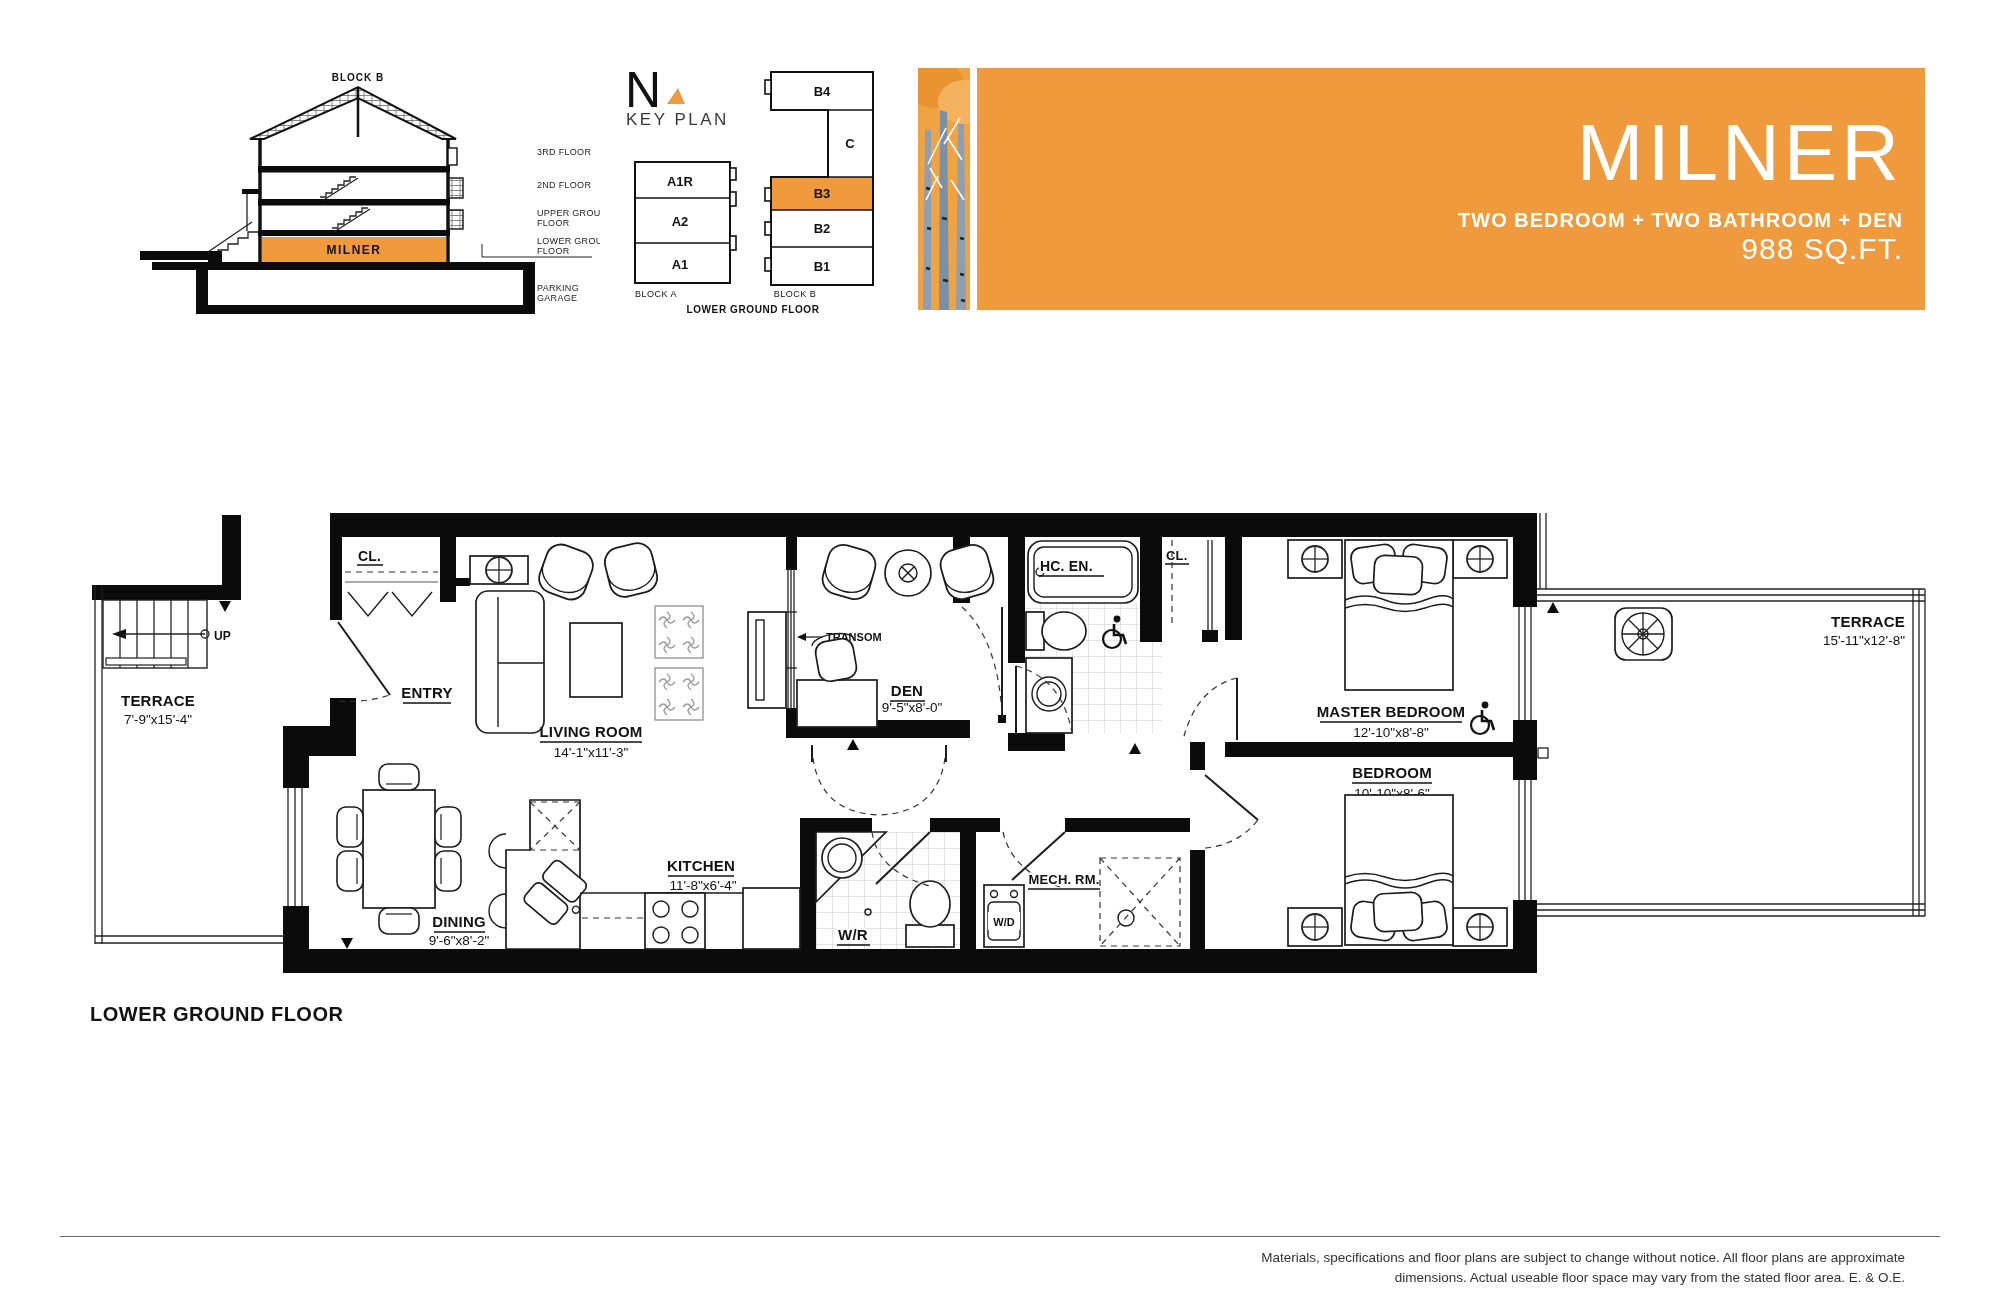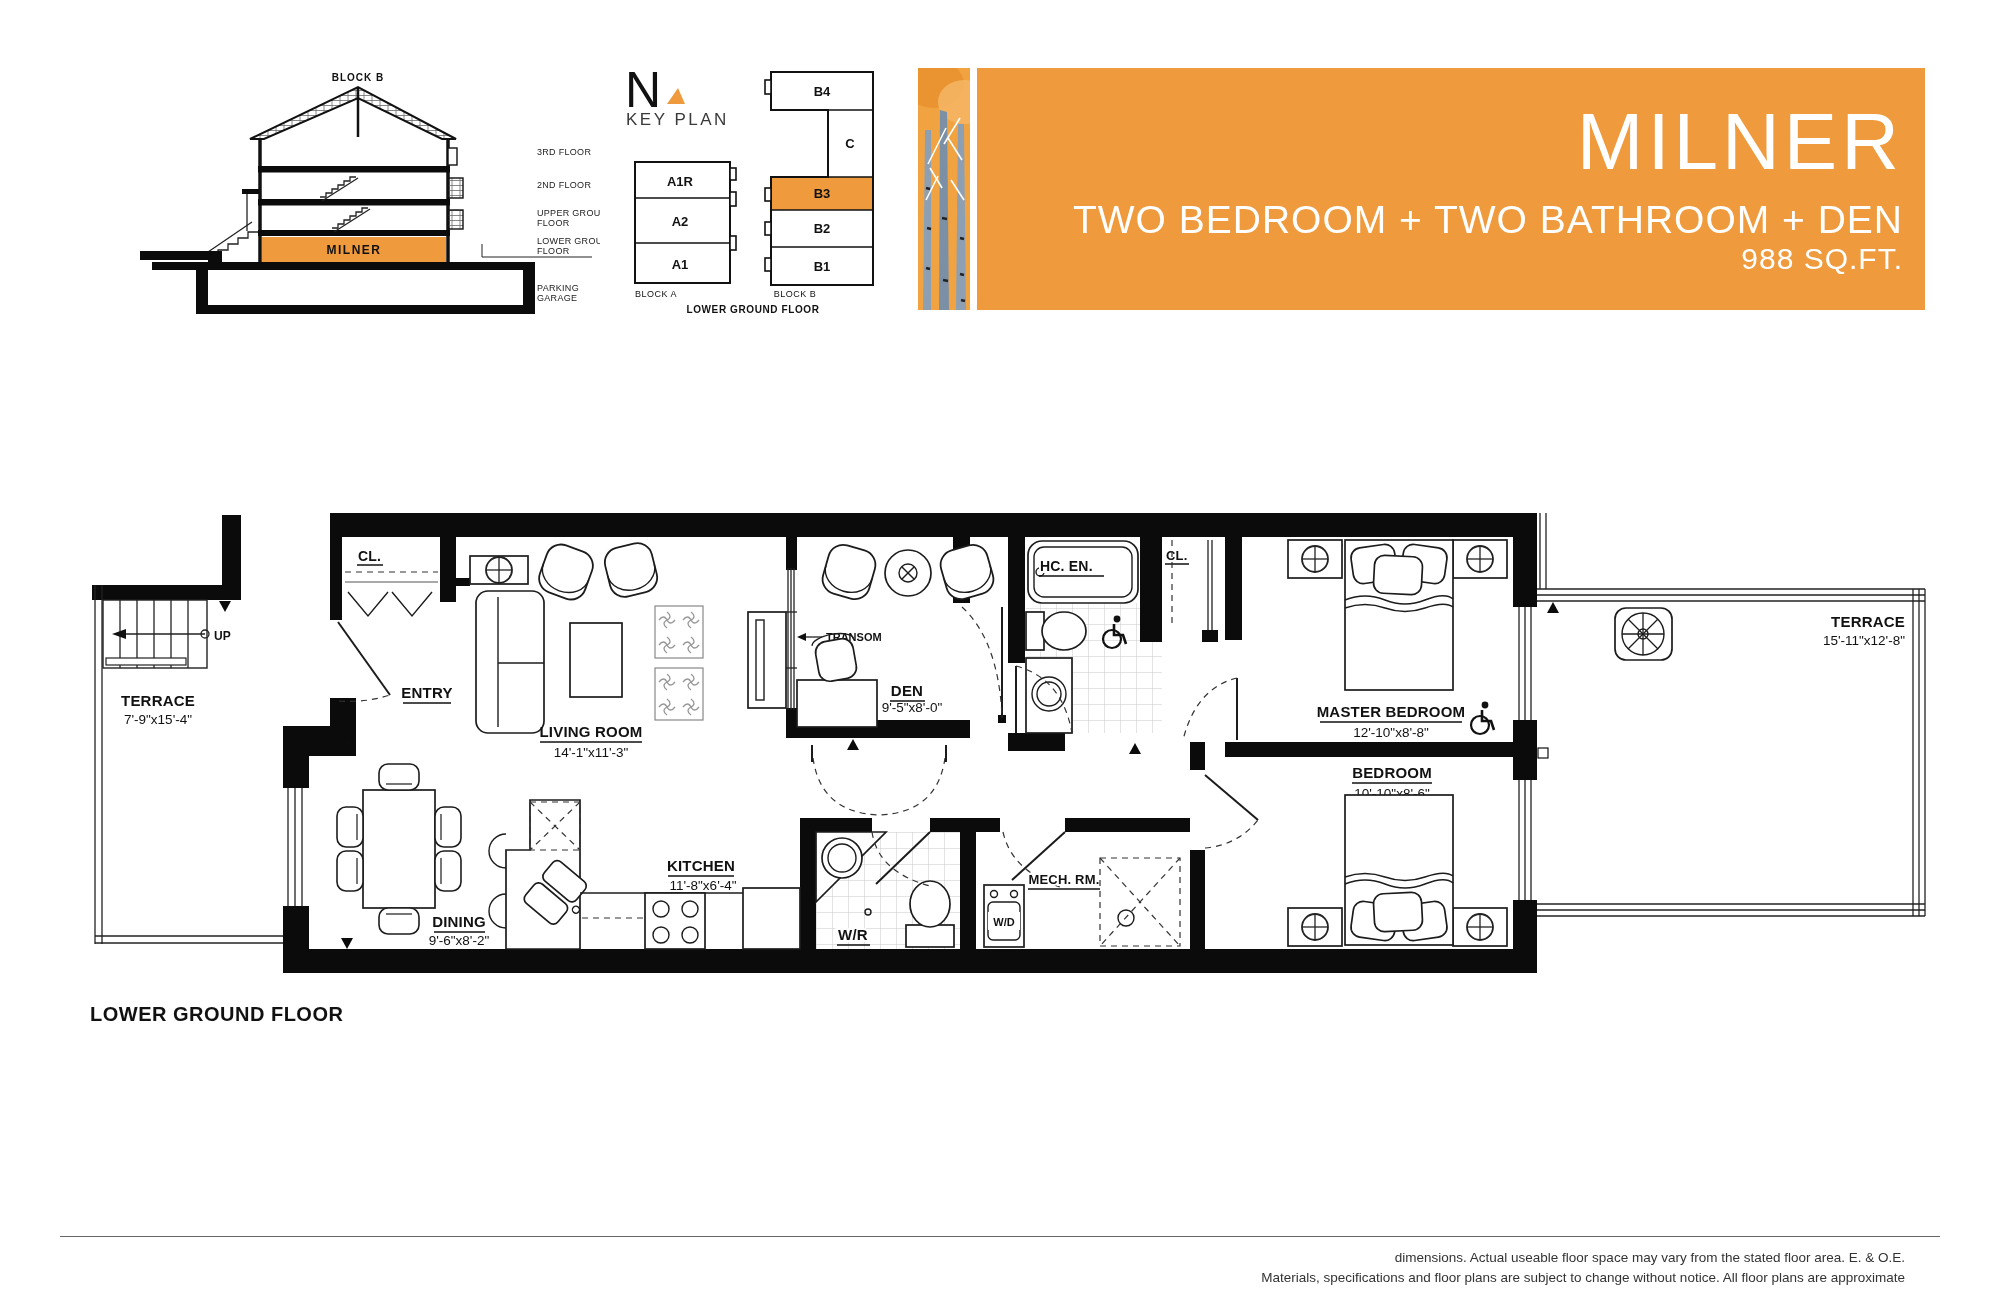--- a/index.html
+++ b/index.html
@@ -3,21 +3,21 @@
 <meta charset="utf-8">
 <style>
   html,body{margin:0;padding:0;background:#fff;font-family:"Liberation Sans",sans-serif;}
   body{position:relative;width:1999px;height:1307px;overflow:hidden;}
   .abs{position:absolute;}
   
   #banner{left:977px;top:68px;width:948px;height:242px;background:#EF9A3D;color:#fff;
           display:flex;flex-direction:column;align-items:flex-end;justify-content:center;
           padding-right:22px;box-sizing:border-box;}
   #banner .title{font-size:80px;font-weight:100;letter-spacing:4px;line-height:1.0;}
-  #banner .sub{font-size:39px;font-weight:400;letter-spacing:1px;margin-top:16px;}
+  #banner .sub{font-size:20px;font-weight:700;letter-spacing:1px;margin-top:16px;}
   #banner .area{font-size:30px;font-weight:200;letter-spacing:1px;}
   
   svg text{font-family:"Liberation Sans",sans-serif;fill:#111;}
   .room-label{font-size:15px;font-weight:700;letter-spacing:.2px;}
   .dims-label{font-size:13.5px;font-weight:400;}
   .tiny-label{font-size:11px;font-weight:700;}
   .halo{paint-order:stroke;stroke:#fff;stroke-width:4px;}
   .plan-title{font-size:20px;font-weight:600;letter-spacing:.5px;}
   .sec-label{font-size:9px;fill:#222;letter-spacing:.3px;}
   .kp-unit{font-size:13px;font-weight:700;}
@@ -536,15 +536,15 @@
       <line x1="1180" y1="858" x2="1100" y2="946" class="dash"></line>
       <circle cx="1126" cy="918" r="8" class="furnline"></circle>
     </g>
   </g>
 
   <text x="90" y="1021" class="plan-title">LOWER GROUND FLOOR</text>
 </svg>
 
 <div id="footer-line" class="abs"></div>
 <div id="disclaimer" class="abs">
+  <div>Materials, specifications and floor plans are subject to change without notice. All floor plans are approximate</div>
   <div>dimensions. Actual useable floor space may vary from the stated floor area. E. &amp; O.E.</div>
-  <div>Materials, specifications and floor plans are subject to change without notice. All floor plans are approximate</div>
 </div>
 
 </body></html>

